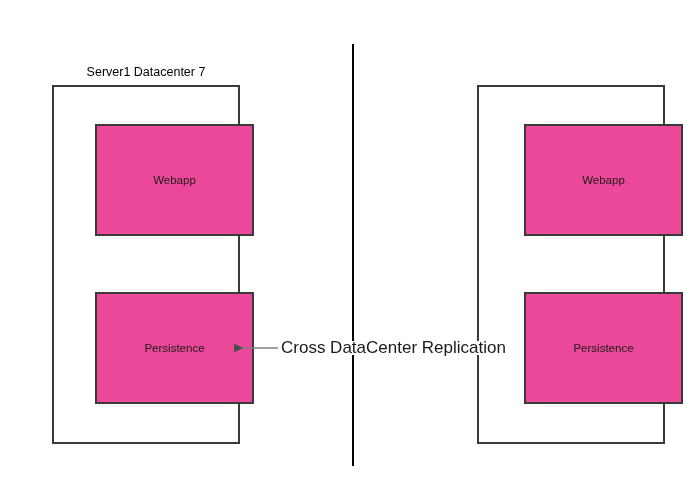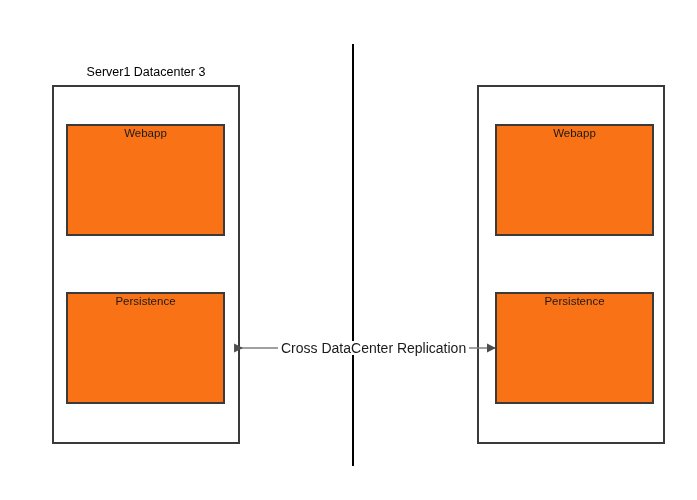--- a/index.html
+++ b/index.html
@@ -39,24 +39,26 @@
     background: #ffffff;
     border: 2px solid #3a3a3a;
   }
   #server-box-left  { left: 52px;  top: 85px; width: 188px; height: 359px; }
   #server-box-right { left: 477px; top: 85px; width: 188px; height: 359px; }
 
   
   .component-box {
     position: absolute;
     box-sizing: border-box;
-    background: #f97316;
+    background: #ec4899;
     border: 2px solid #3a3a3a;
     display: flex;
+    align-items: center;
     justify-content: center;
+    margin-left: 29px;
   }
   .component-label {
     font-size: 11.5px;
     line-height: 14px;
     color: #1a1a1a;
     white-space: nowrap;
   }
   #webapp-box-left      { left: 66px;  top: 124px; width: 159px; height: 112px; }
   #persistence-box-left { left: 66px;  top: 292px; width: 159px; height: 112px; }
   #webapp-box-right     { left: 495px; top: 124px; width: 159px; height: 112px; }
@@ -84,34 +86,34 @@
   #replication-connector svg {
     display: block;
     width: 280px;
     height: 36px;
     overflow: visible;
   }
   #replication-label {
     position: absolute;
     left: 278px;
     top: 341px;
-    font-size: 14px;
+    font-size: 17px;
     line-height: 14px;
     color: #1a1a1a;
     white-space: nowrap;
     background: #ffffff;
     padding: 0 3px;
   }
 </style>
 </head>
 <body>
 
 <div id="canvas">
 
-  <div class="server-title" id="title-left">Server1 Datacenter 3</div>
+  <div class="server-title" id="title-left">Server1 Datacenter 7</div>
 
 
   <div class="server-box" id="server-box-left">
   </div>
 
   <div class="server-box" id="server-box-right">
   </div>
 
   <div class="component-box" id="webapp-box-left">
     <span class="component-label">Webapp</span>

